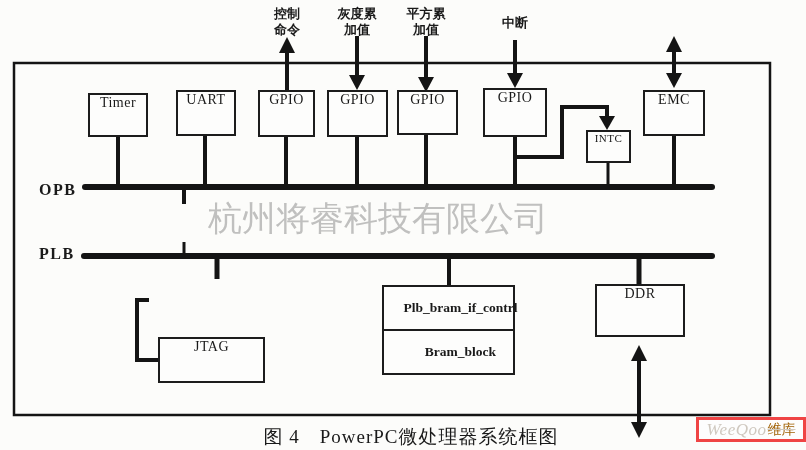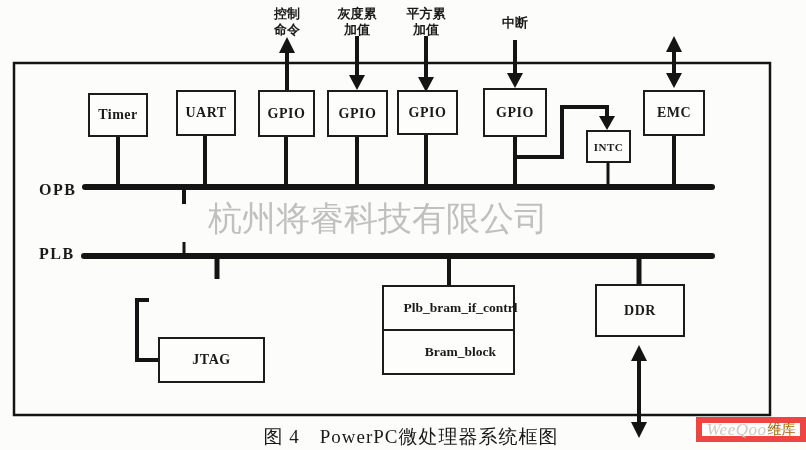--- a/index.html
+++ b/index.html
@@ -12,23 +12,23 @@
     font-family: "Liberation Serif", "DejaVu Serif", serif;
     color: #1a1a1a;
     overflow: hidden;
   }
   svg.wires { position: absolute; left: 0; top: 0; z-index: 2; }
   .box {
     position: absolute;
     border: 2px solid #1c1c1c;
     background: #fdfdfc;
     display: flex;
-    align-items: center;
+    align-items: flex-start;
     justify-content: center;
-    font-weight: bold;
+    font-weight: normal;
     font-size: 14px;
     letter-spacing: 0.5px;
     z-index: 3;
   }
   .box.small { font-size: 11px; letter-spacing: 0.5px; }
   .stackbox {
     position: absolute;
     border: 2px solid #1c1c1c;
     background: #fdfdfc;
     display: flex;
@@ -84,21 +84,21 @@
     mix-blend-mode: multiply;
     font-weight: 400;
   }
   .badge {
     position: absolute;
     left: 696px;
     top: 417px;
     width: 110px;
     height: 25px;
     background: #fdfdfd;
-    border: 6px solid #ef4444;
+    border: 3px solid #ef4444;
     display: flex;
     align-items: center;
     justify-content: center;
     z-index: 6;
     white-space: nowrap;
   }
   .badge .brand {
     font-style: italic;
     font-size: 17px;
     color: #cfc8bf;

